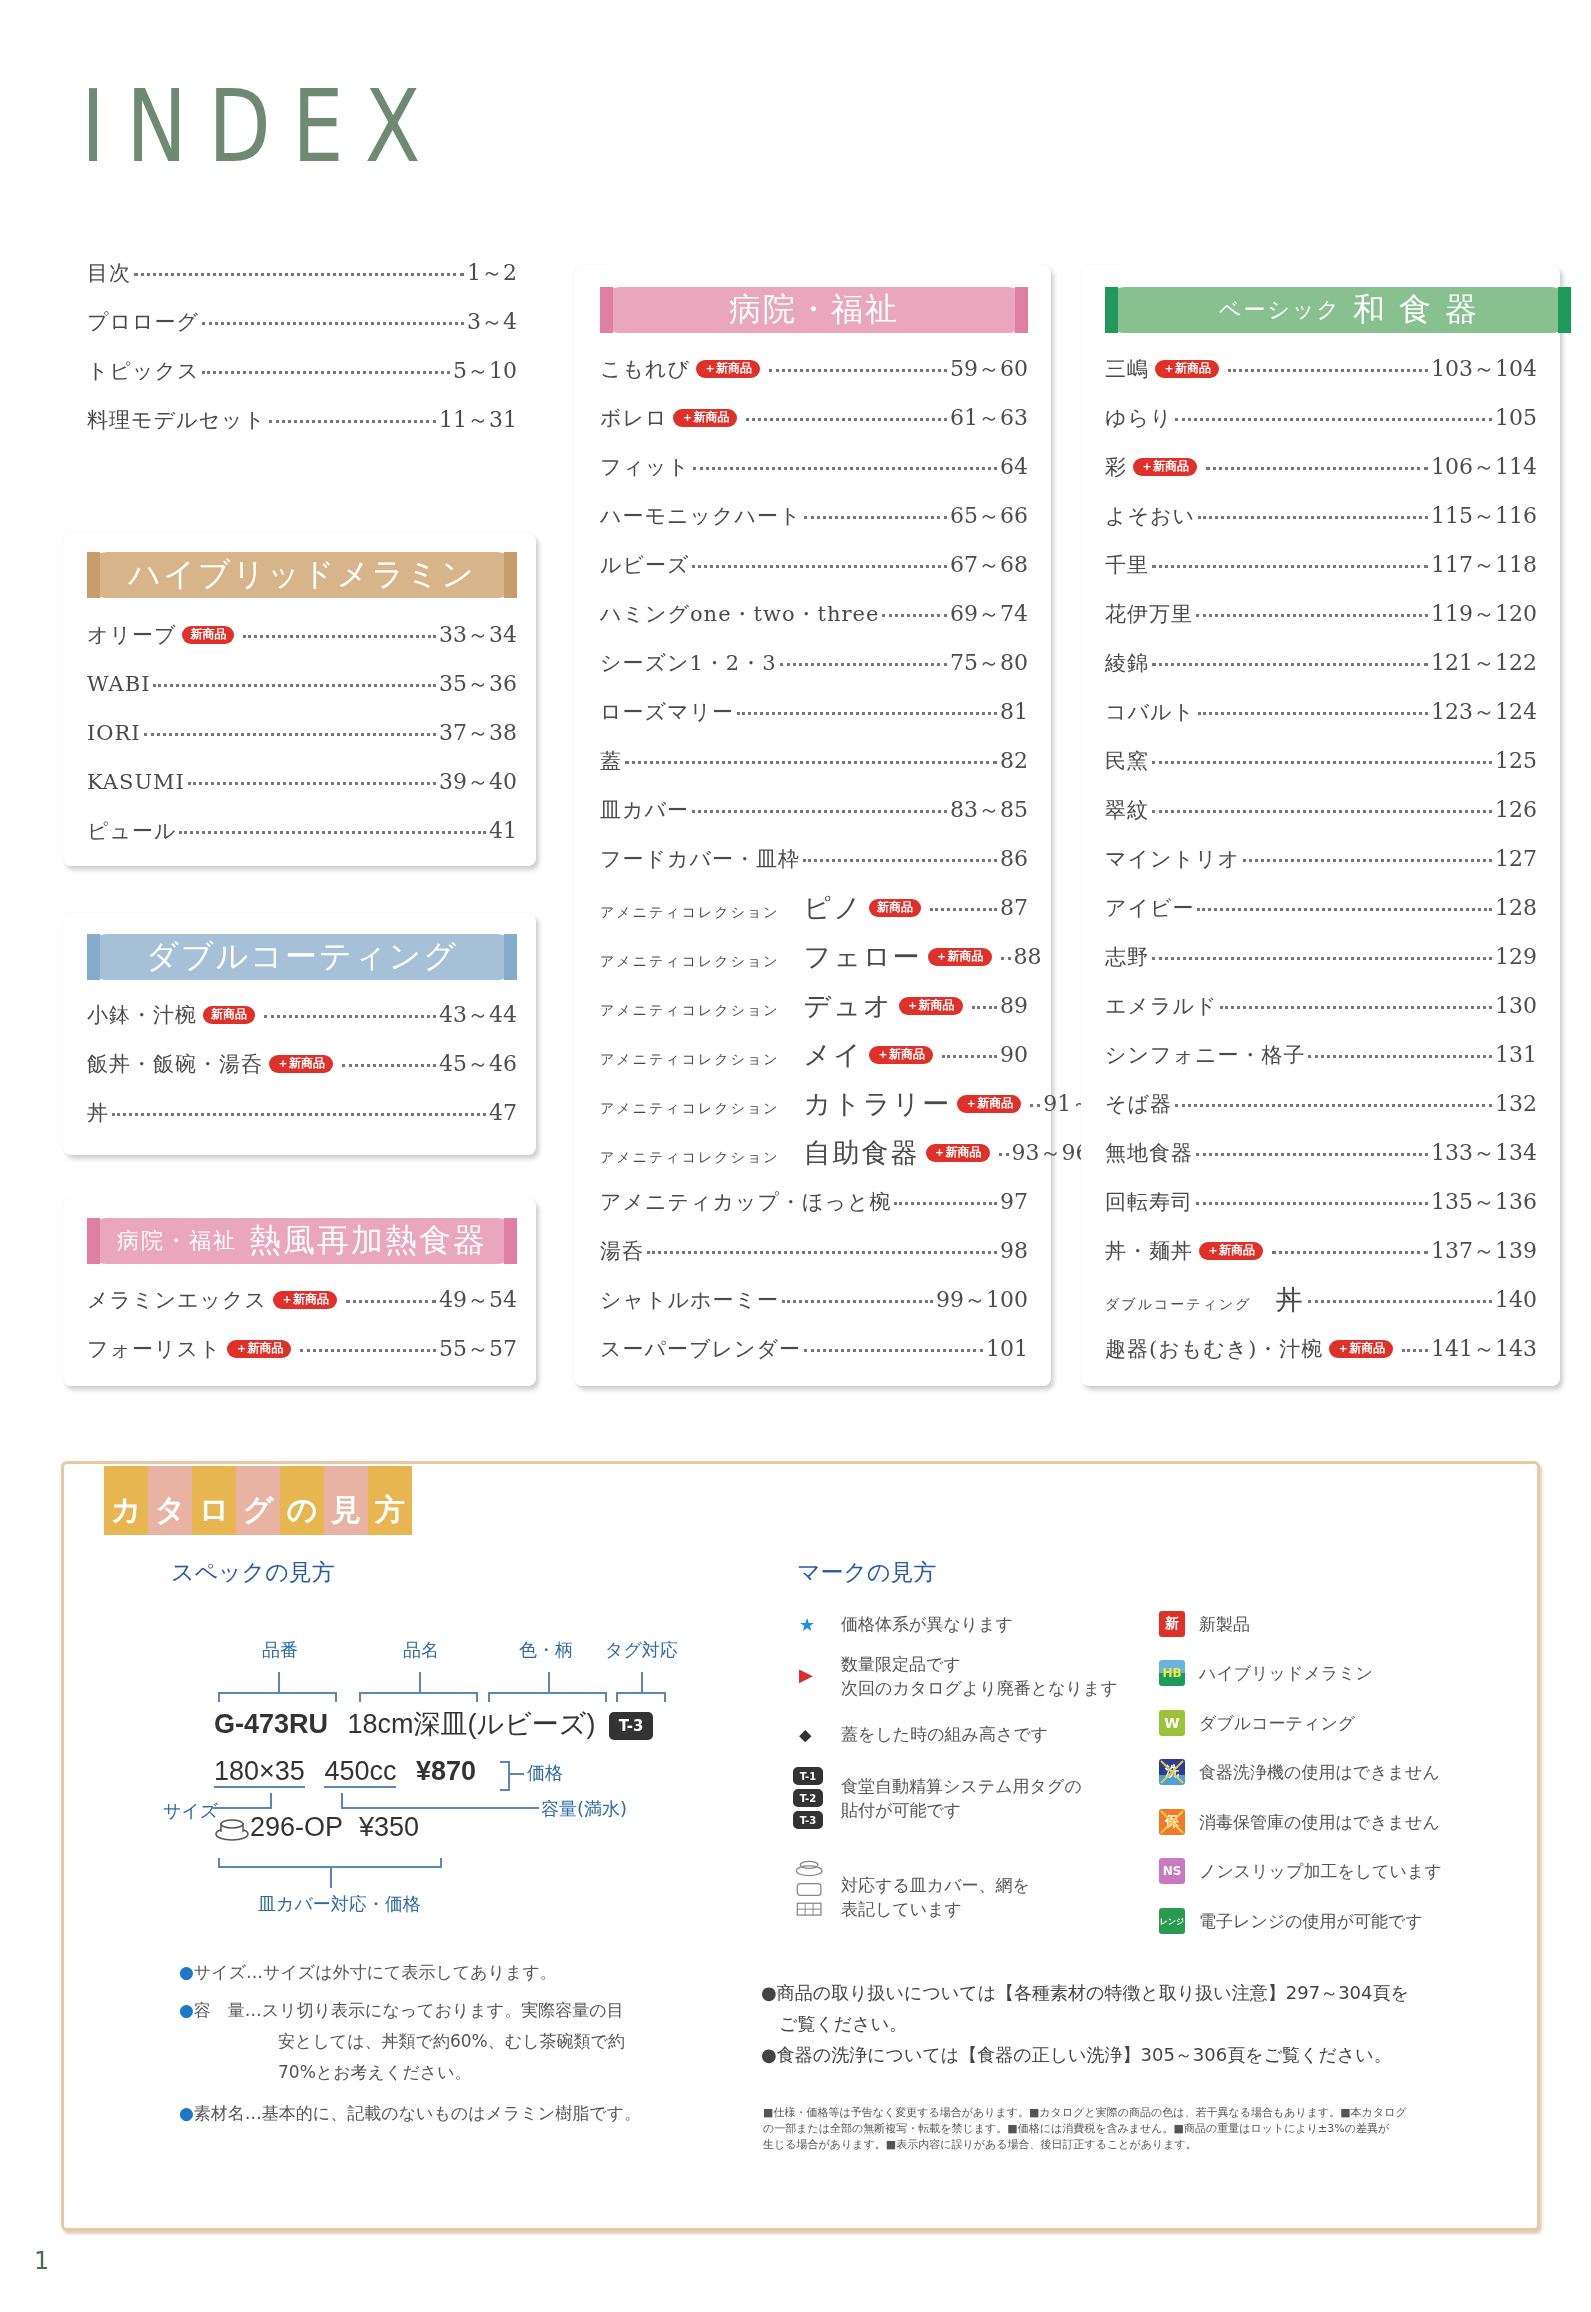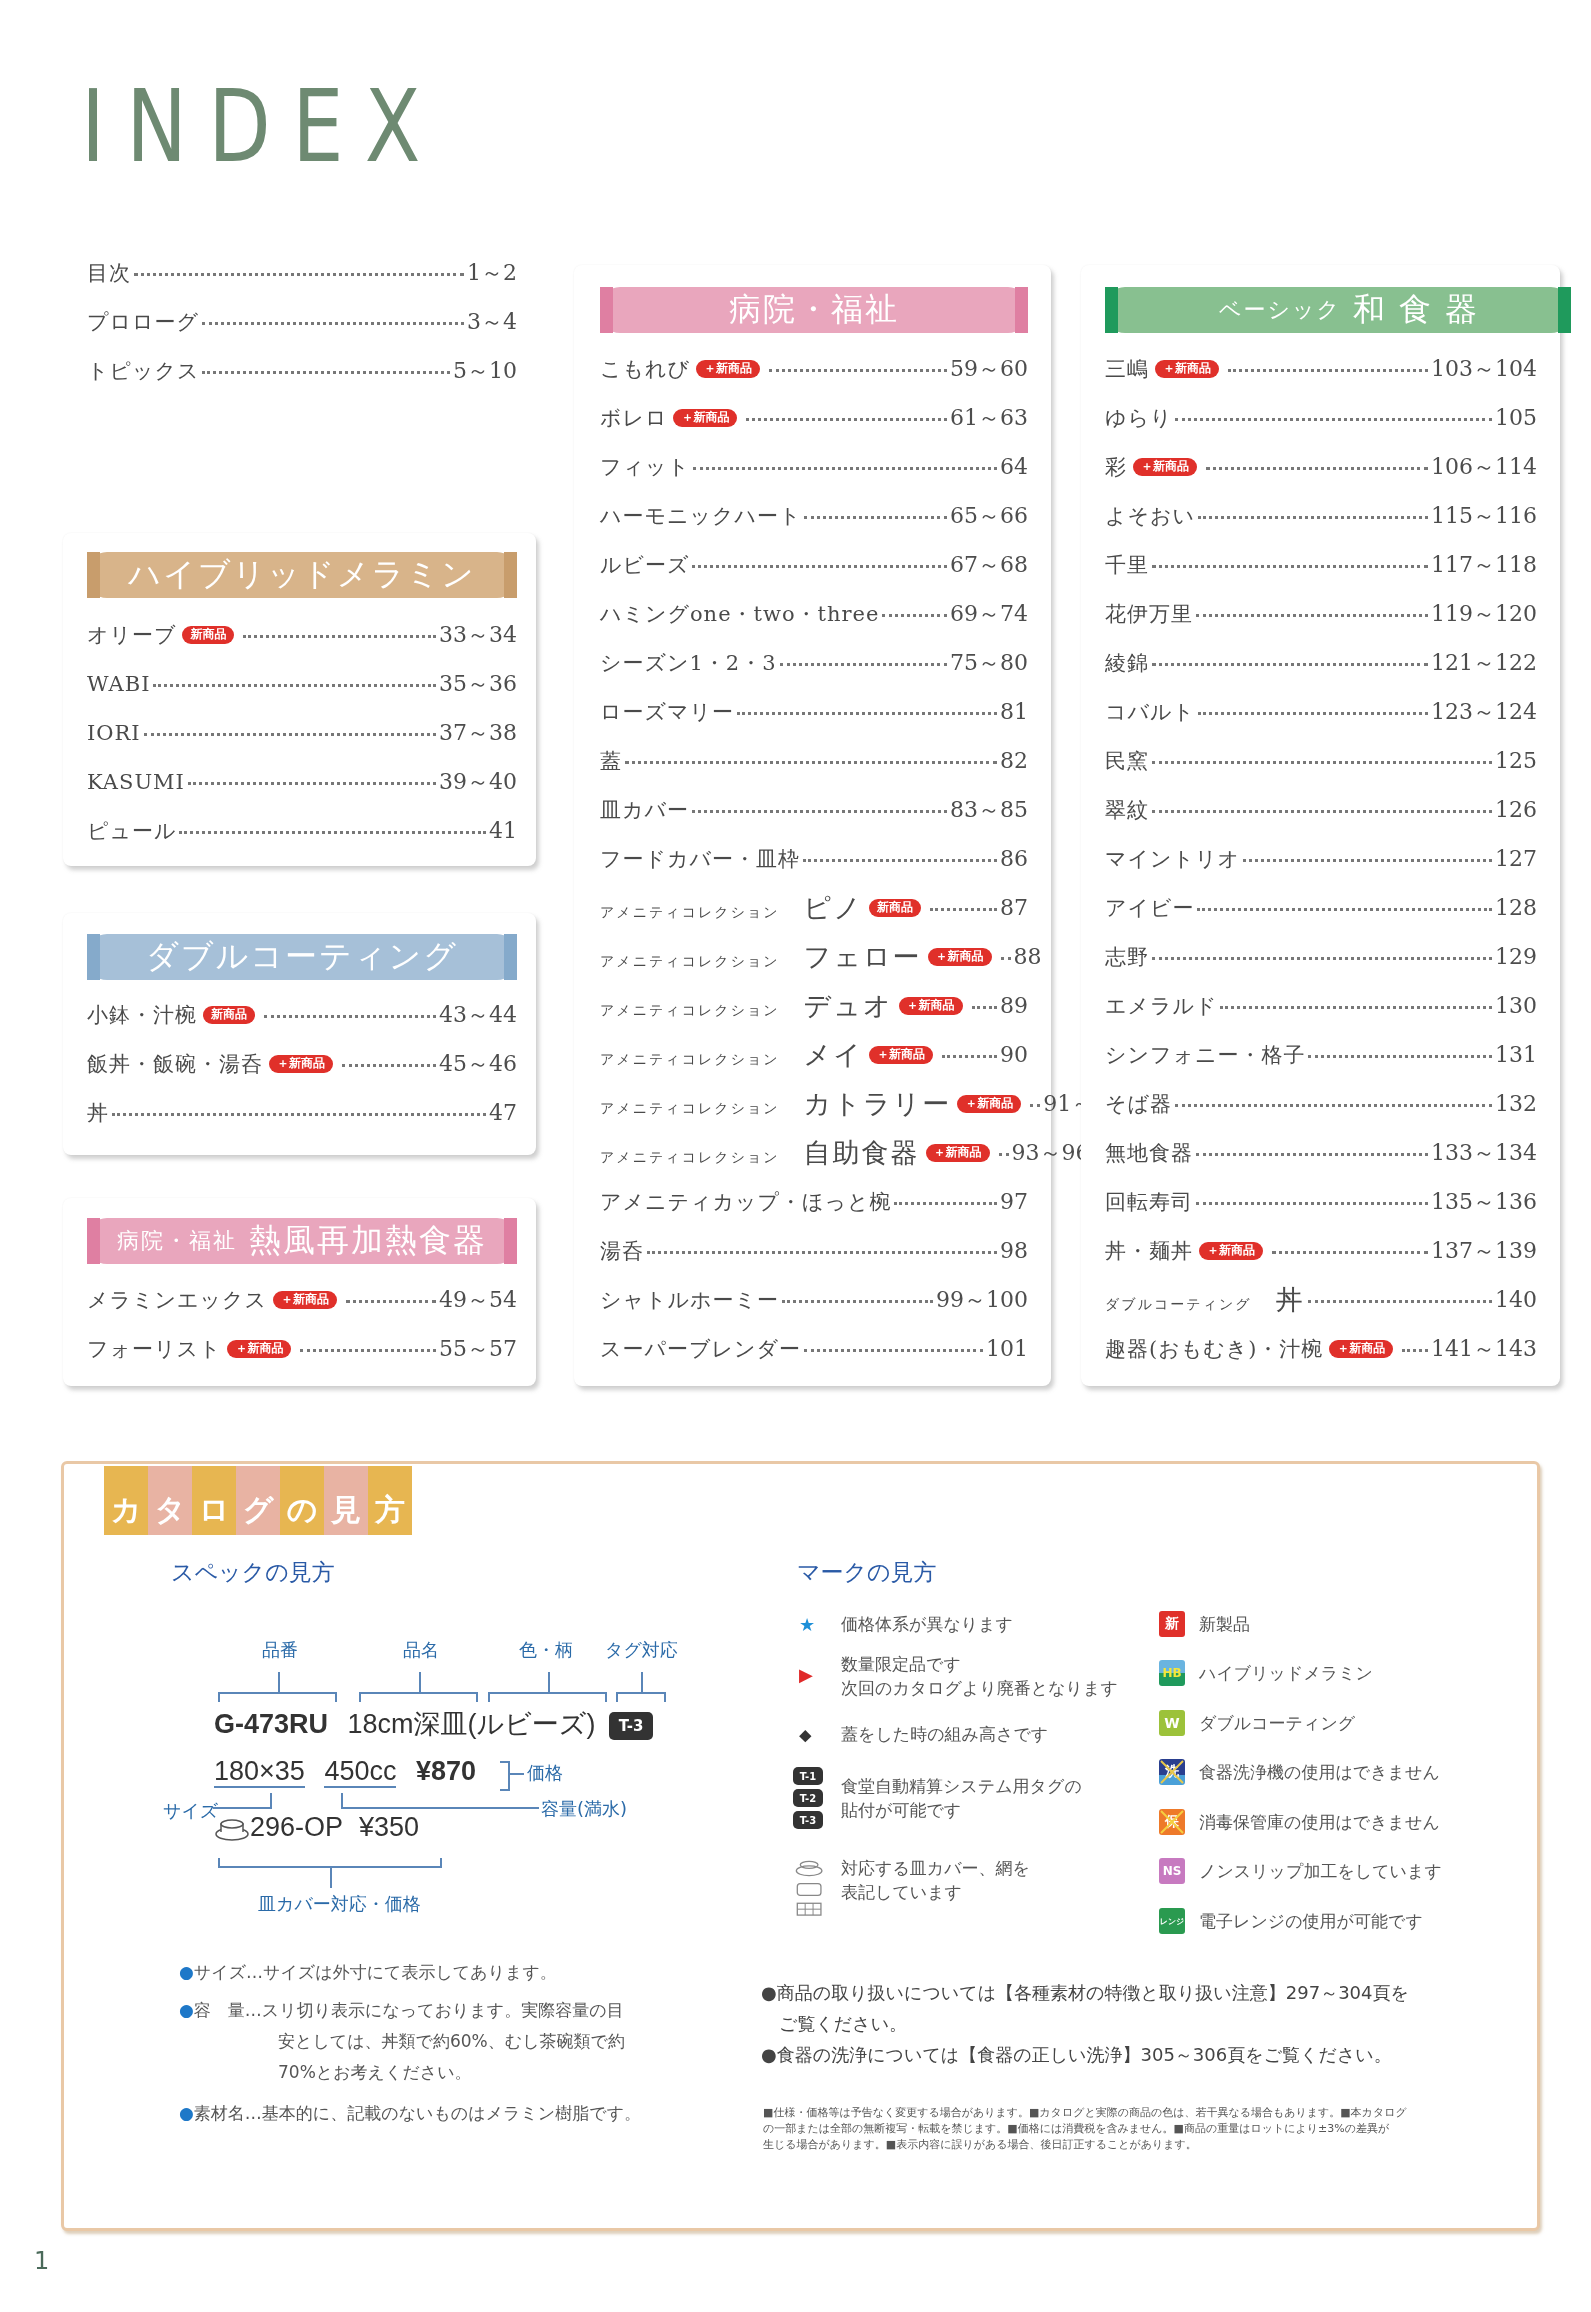--- a/index.html
+++ b/index.html
@@ -69,20 +69,25 @@
     <div class="row">
       <span class="name">プロローグ</span>
       <span class="dots"></span>
       <span class="page">3～4</span>
     </div>
     <div class="row">
       <span class="name">トピックス</span>
       <span class="dots"></span>
       <span class="page">5～10</span>
     </div>
+    <div class="row">
+      <span class="name">料理モデルセット</span>
+      <span class="dots"></span>
+      <span class="page">11～31</span>
+    </div>
   </div>
 
 <div class="card" style="left:63px; top:533px; width:473px; height:333px;"></div>
 <div class="hdr brown" style="left:87px; top:552px; width:430px;">
   <span>ハイブリッドメラミン</span>
 </div>
 <div class="rows" style="left:87px; top:610px; width:430px;">
     <div class="row">
       <span class="name">オリーブ</span>
       <span class="badge">新商品</span>
@@ -486,21 +491,21 @@
     <span>蓋をした時の組み高さです</span>
   </div>
   <div class="mark-row" style="left:729px; top:303px; align-items:center;">
     <span style="display:flex; flex-direction:column; gap:4px; width:48px;">
       <span class="tagbox" style="width:30px; height:18px; font-size:10px;">T-1</span>
       <span class="tagbox" style="width:30px; height:18px; font-size:10px;">T-2</span>
       <span class="tagbox" style="width:30px; height:18px; font-size:10px;">T-3</span>
     </span>
     <span style="line-height:24px;"><span>食堂自動精算システム用タグの</span><br><span>貼付が可能です</span></span>
   </div>
-  <div class="mark-row" style="left:729px; top:392px; align-items:flex-start;">
+  <div class="mark-row" style="left:729px; top:392px; align-items:flex-end;">
     <svg width="48" height="65" viewBox="0 0 48 66">
       <ellipse cx="16" cy="15" rx="13" ry="5" fill="none" stroke="#888" stroke-width="1.3"></ellipse>
       <ellipse cx="16" cy="9" rx="9" ry="3.5" fill="none" stroke="#888" stroke-width="1.3"></ellipse>
       <rect x="4" y="28" width="24" height="12" rx="3" fill="none" stroke="#888" stroke-width="1.3"></rect>
       <rect x="4" y="48" width="24" height="12" fill="none" stroke="#888" stroke-width="1.3"></rect>
       <line x1="4" y1="54" x2="28" y2="54" stroke="#888"></line>
         <line x1="12" y1="48" x2="12" y2="60" stroke="#888"></line>
         <line x1="20" y1="48" x2="20" y2="60" stroke="#888"></line>
     </svg>
     <span style="line-height:24px;"><span>対応する皿カバー、網を</span><br><span>表記しています</span></span>

